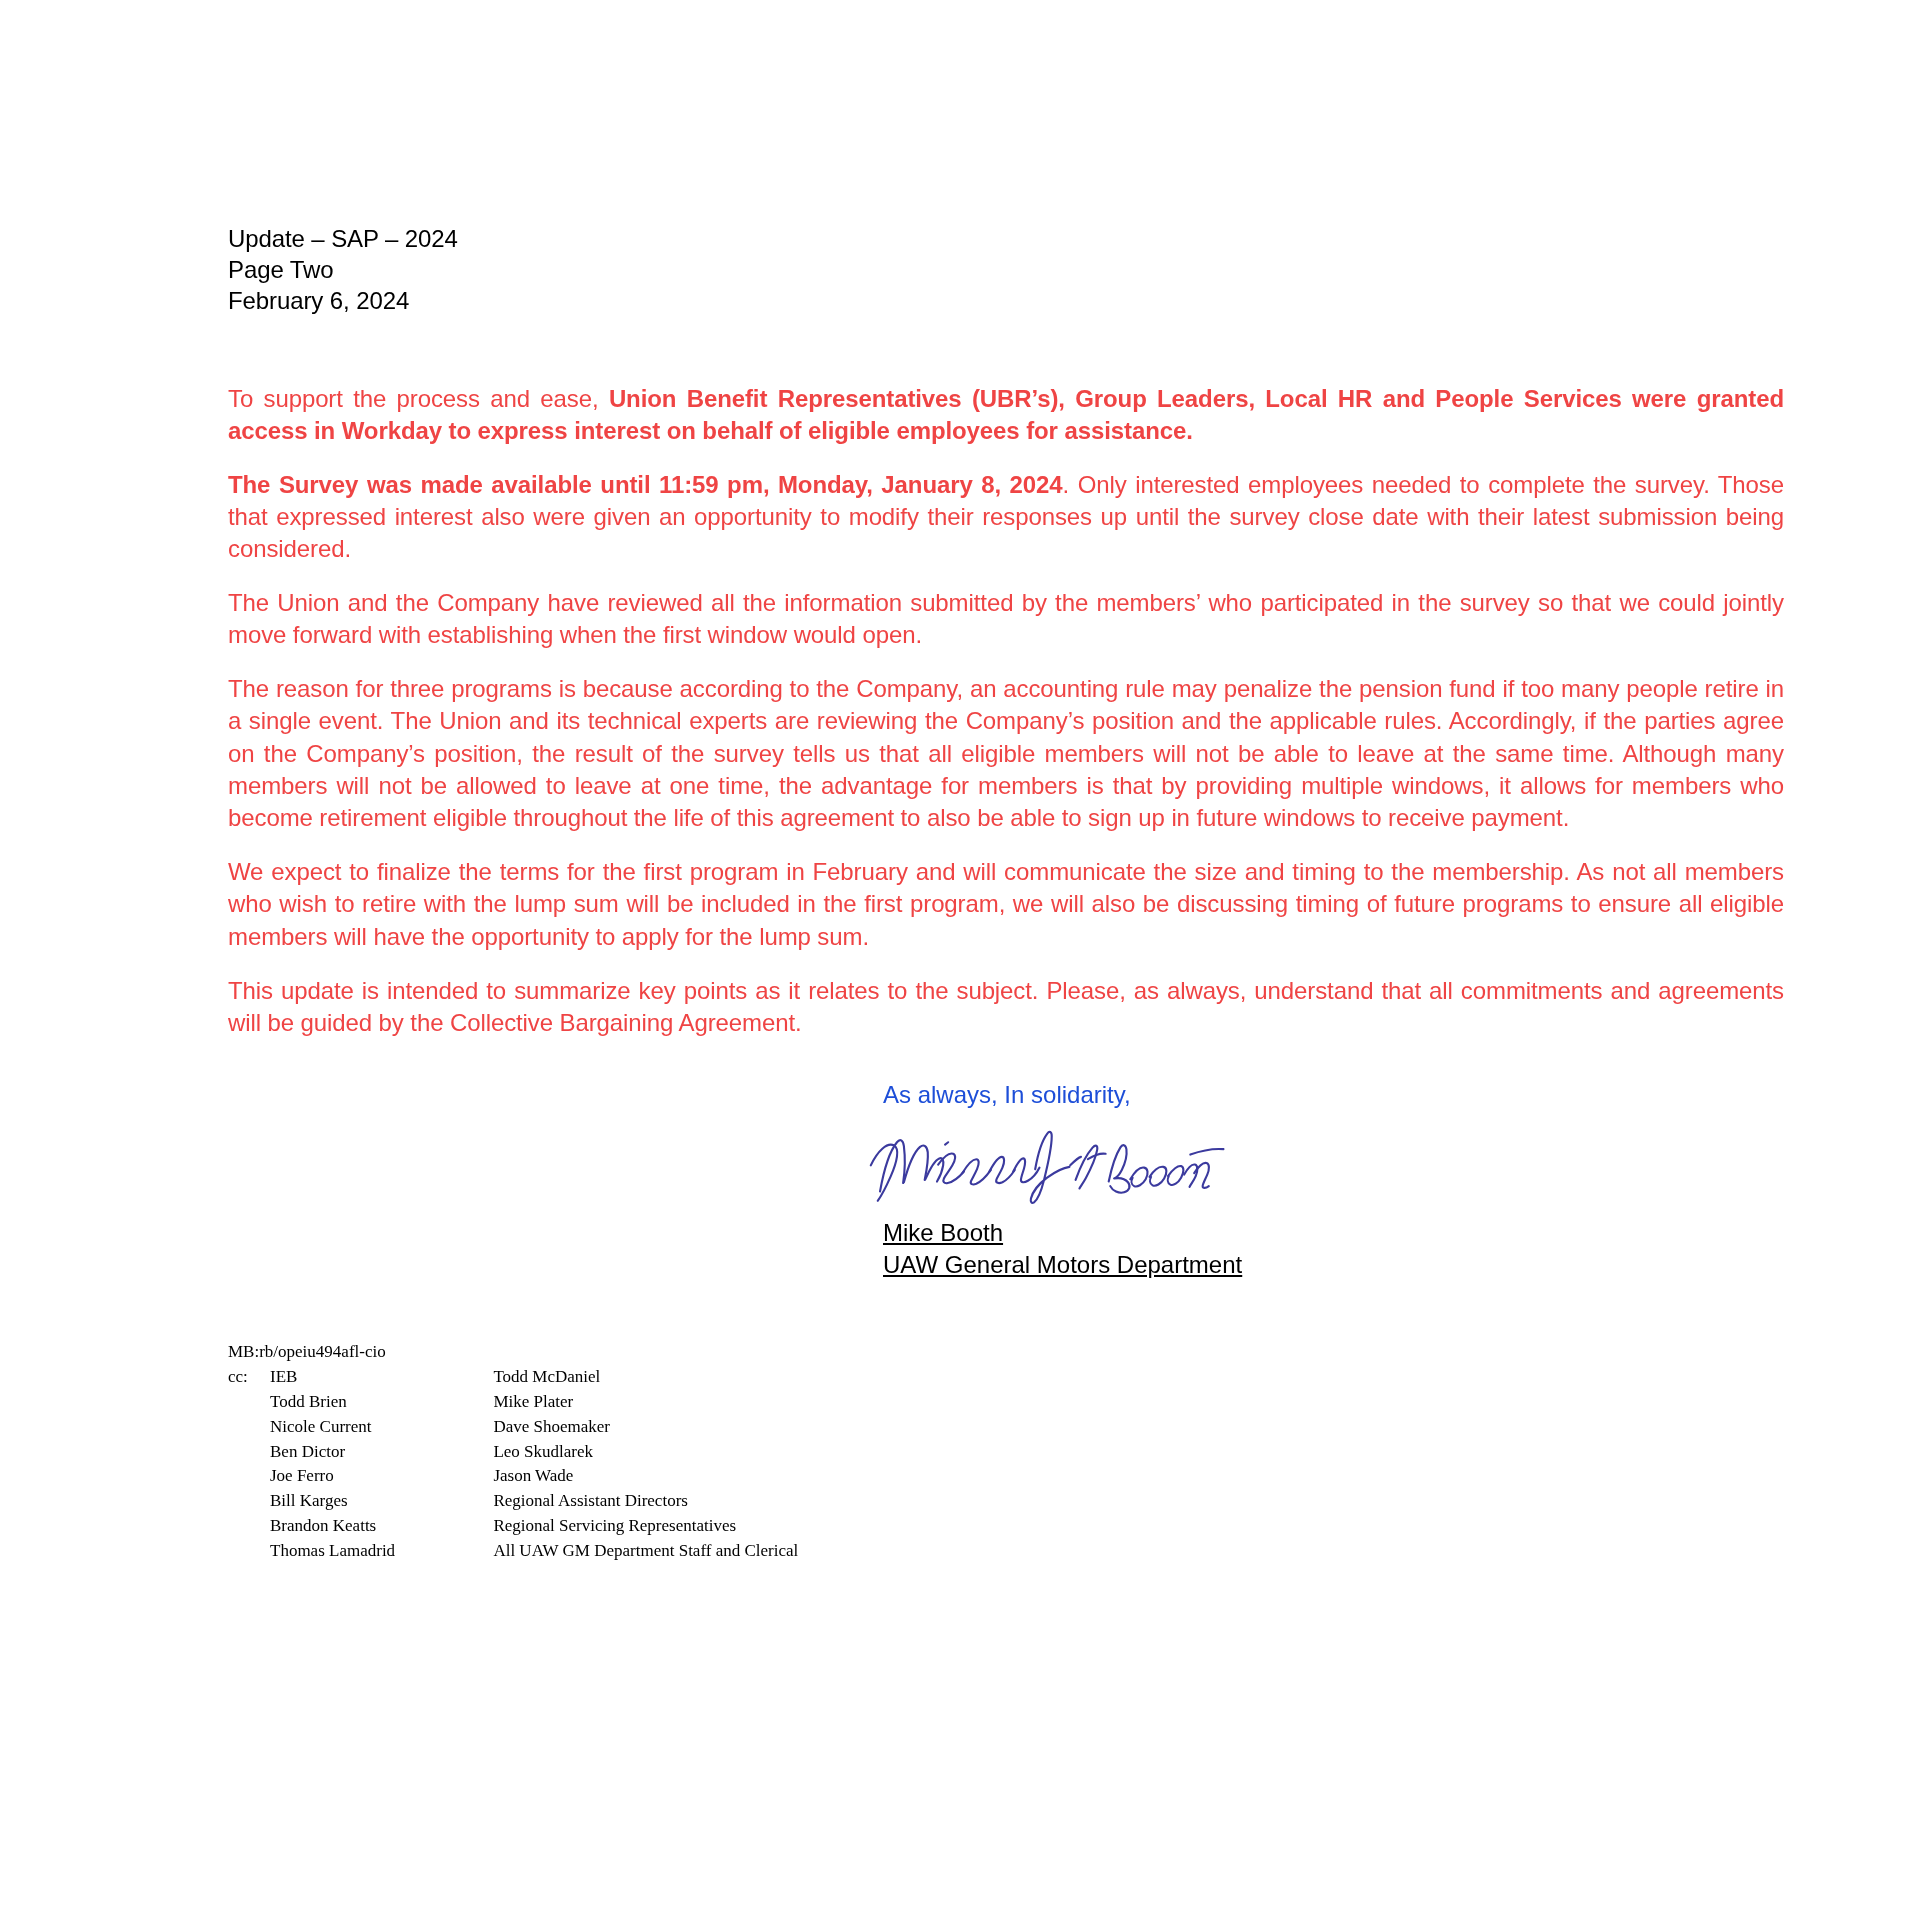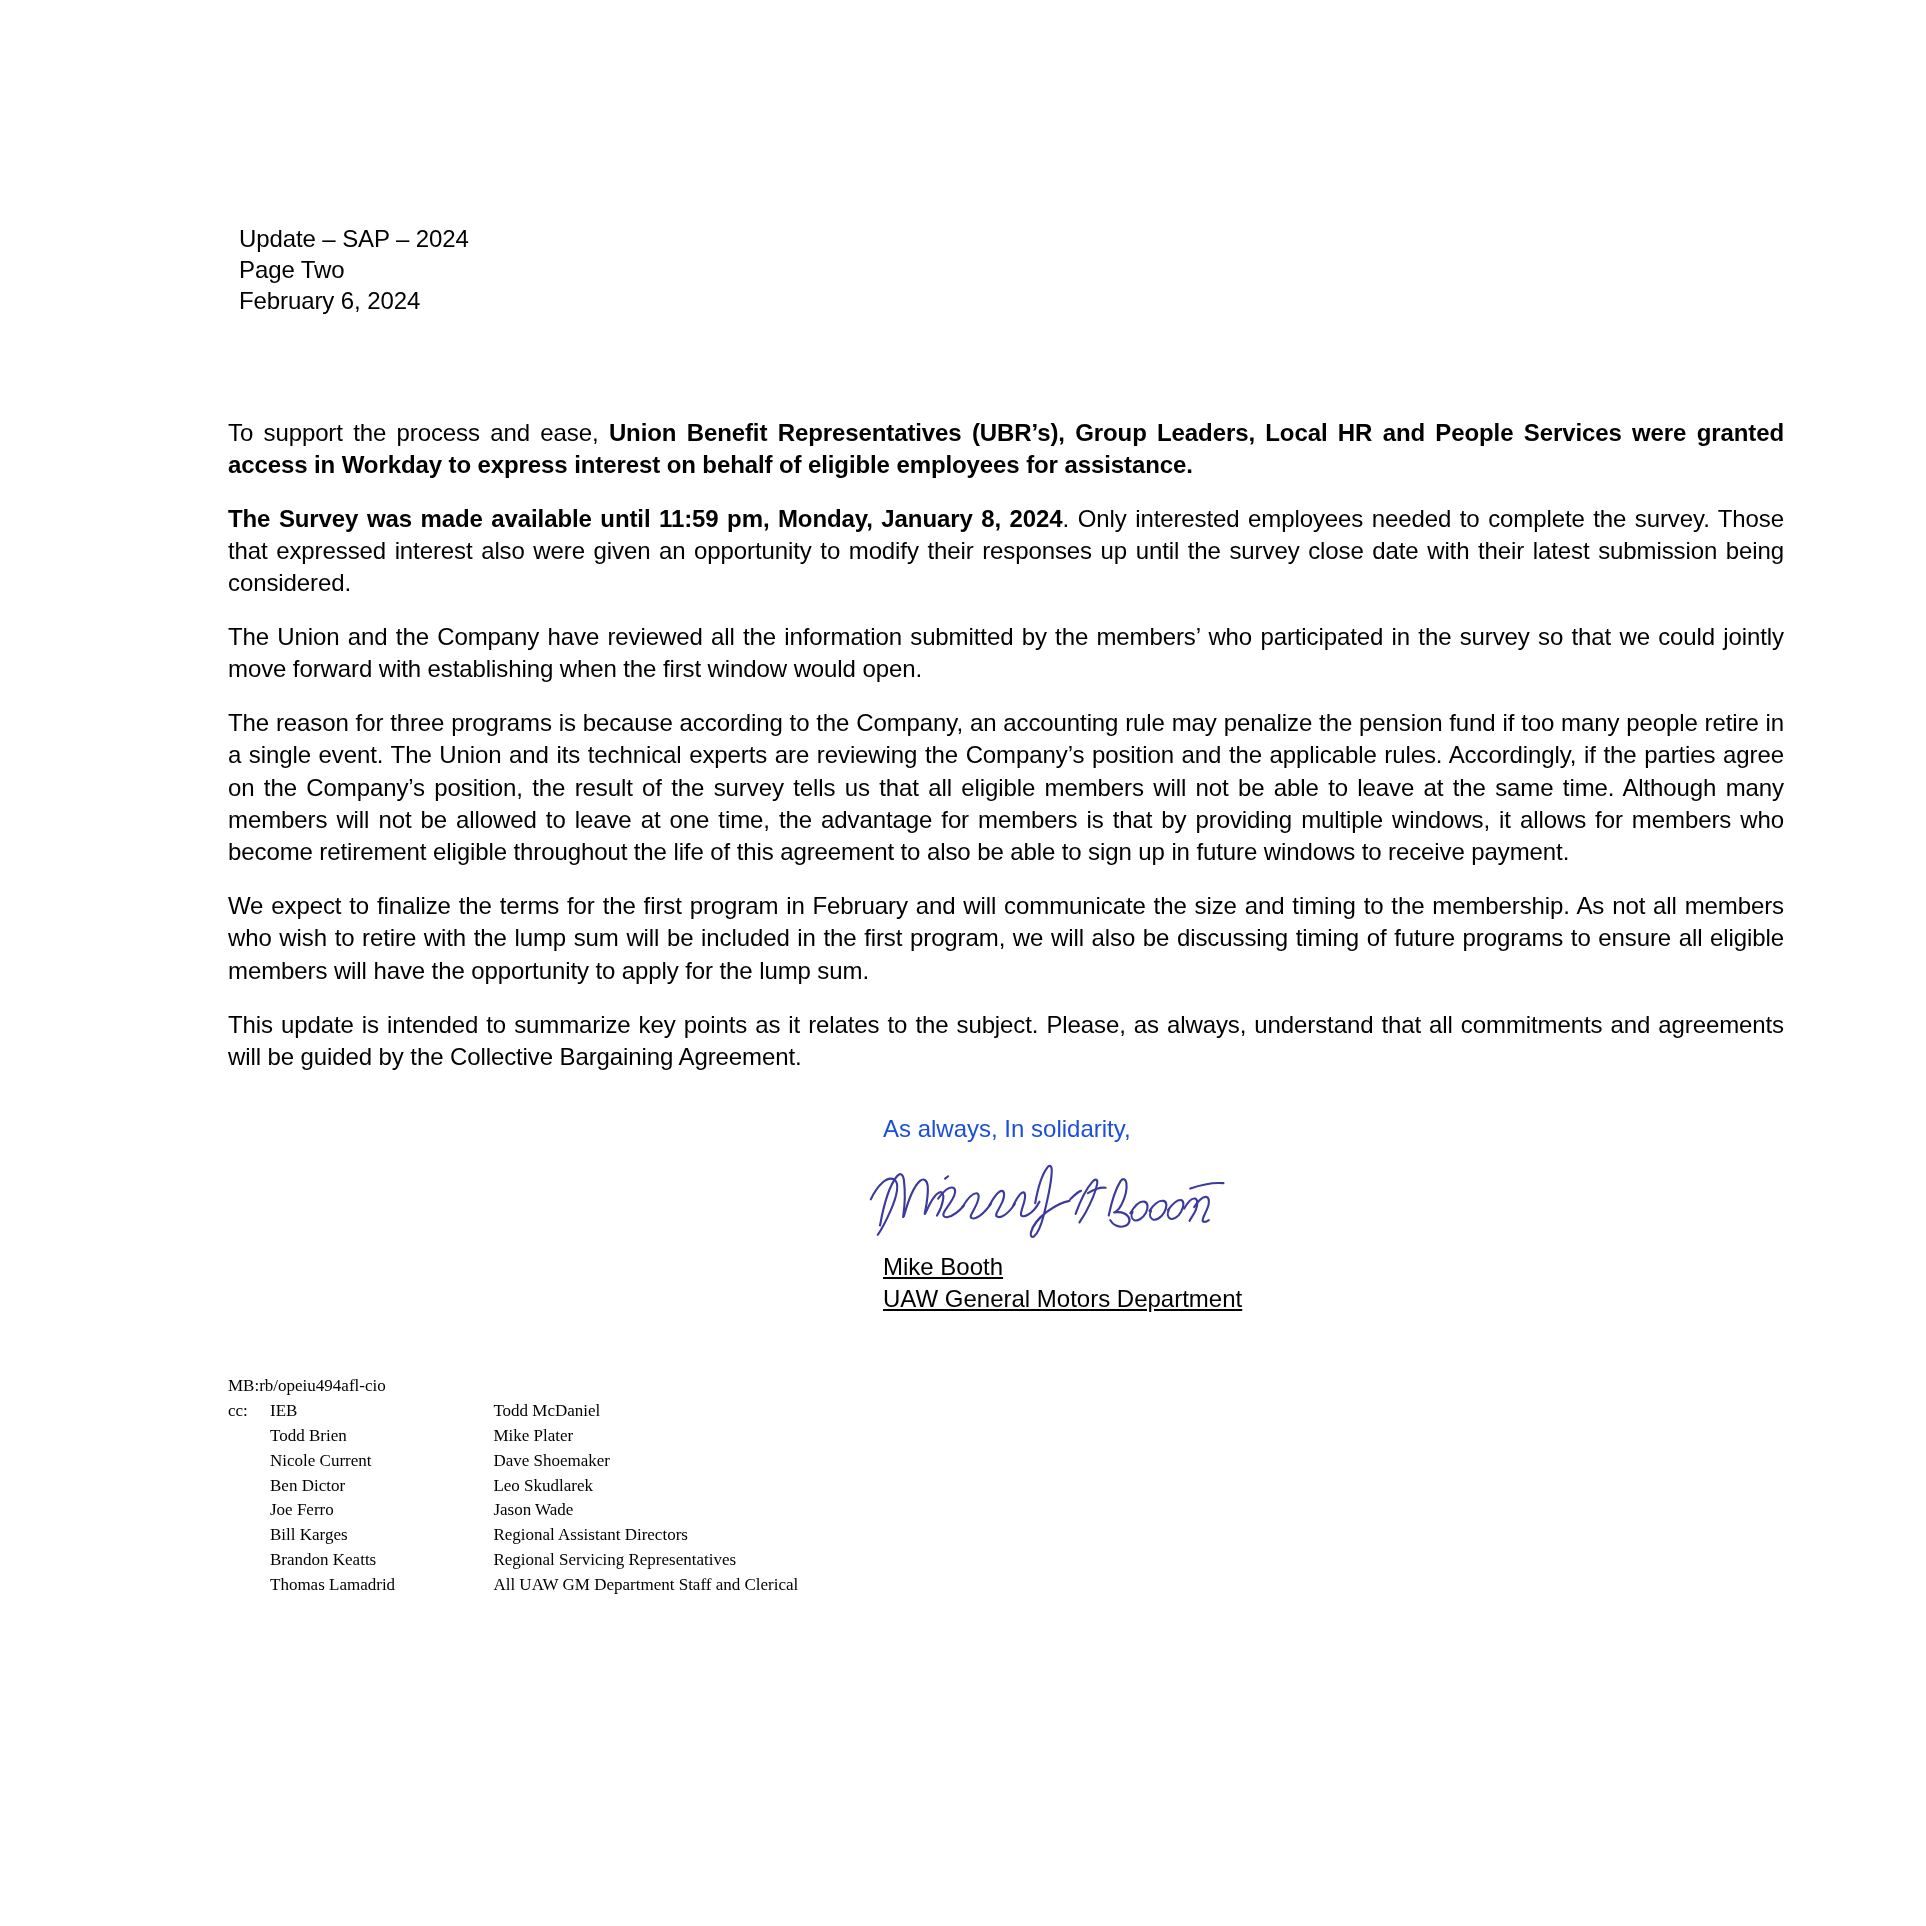--- a/index.html
+++ b/index.html
@@ -24,28 +24,28 @@
     top: 223px;
     width: 1556px;
   }
   
   .ref-block {
     font-size: 24px;
     line-height: 1.30;
     color: #000000;
     letter-spacing: -0.1px;
   }
-  .ref-line { white-space: pre; margin-left: 11px; }
+  .ref-line { white-space: pre; }
 
   
   .body-block {
-    margin-top: 100px;
+    margin-top: 66px;
     font-size: 24px;
     line-height: 1.345;
-    color: #000000;
+    color: #ef4444;
   }
   p.para {
     margin: 0 0 21.6px 0;
     text-align: left;
     letter-spacing: -0.1px;
   }
   p.para.justify {
     text-align: justify;
     text-justify: inter-word;
   }

